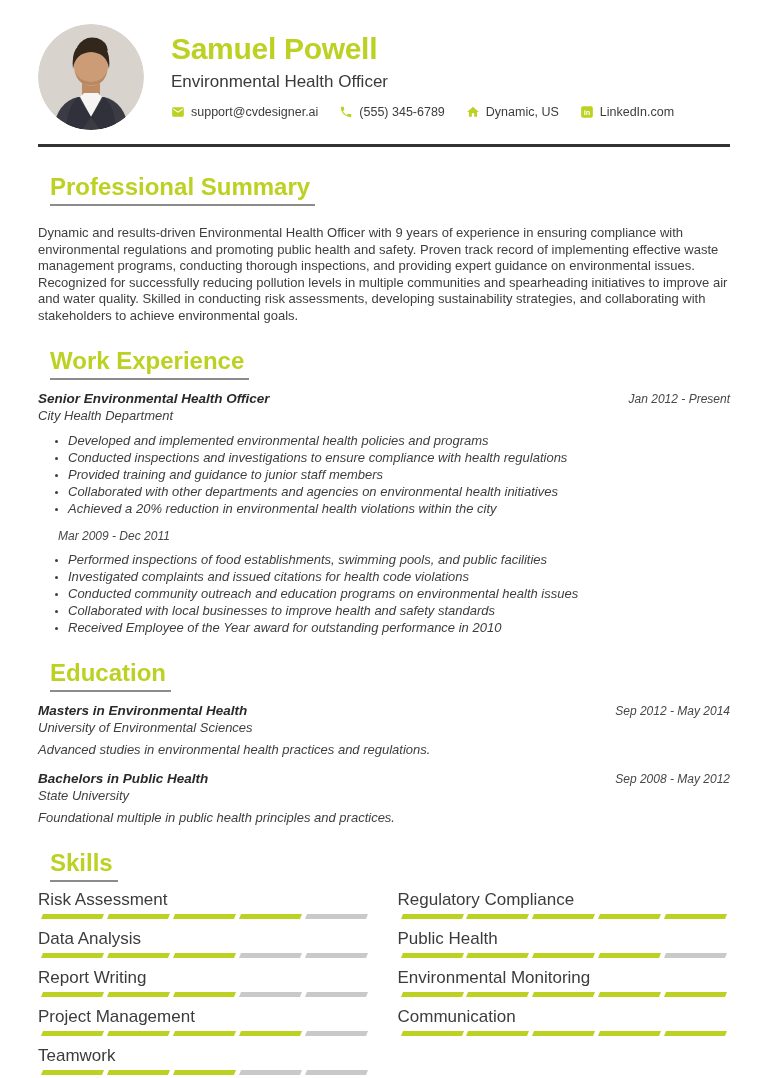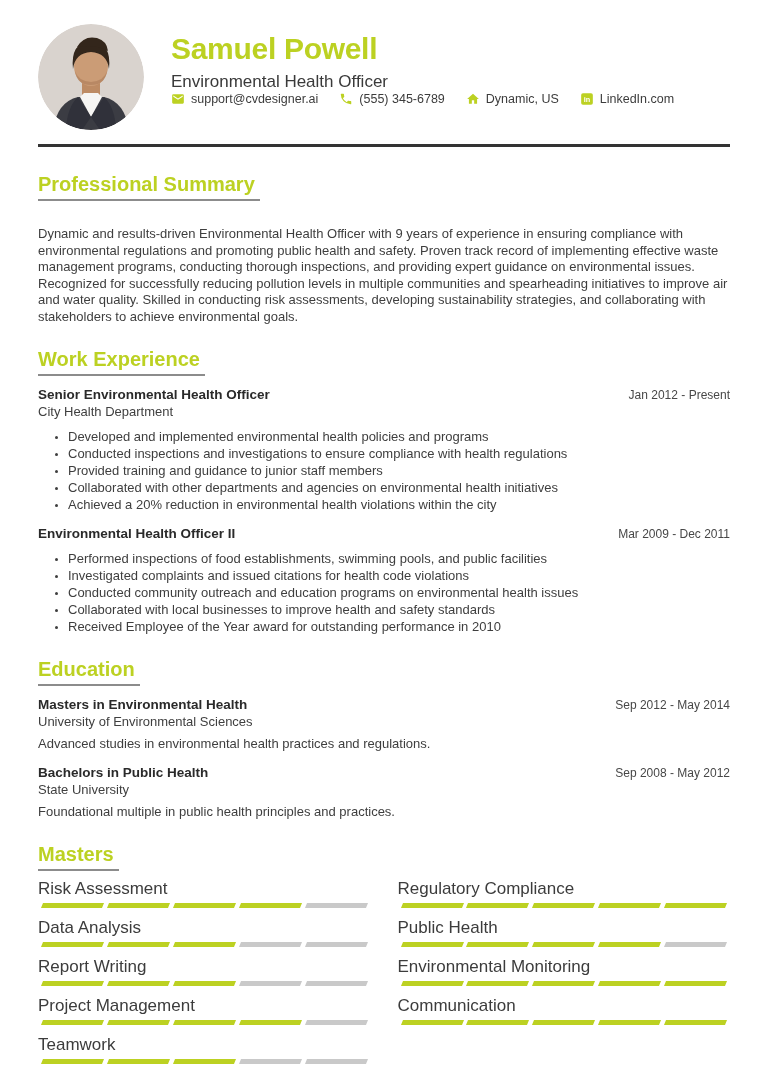--- a/index.html
+++ b/index.html
@@ -23,45 +23,46 @@
   
   .header{display:flex;gap:27px;align-items:flex-start;}
   .avatar{width:106px;height:106px;border-radius:50%;overflow:hidden;flex:0 0 auto;}
   .avatar svg{display:block;width:106px;height:106px;}
   .header-text{padding-top:9px;}
   h1{
     font-size:30px;font-weight:bold;color:var(--accent);
     letter-spacing:-0.3px;line-height:1.05;
   }
   .candidate-title{font-size:17px;color:#3a3a3a;margin-top:7px;}
-  .contact-row{display:flex;gap:21px;align-items:flex-start;flex-wrap:nowrap;}
+  .contact-row{display:flex;gap:21px;margin-top:13px;align-items:flex-start;flex-wrap:nowrap;}
   .contact-item{display:flex;align-items:center;gap:6px;font-size:12.5px;color:#3c3c3c;white-space:nowrap;}
   .contact-icon{display:inline-flex;width:14px;height:14px;}
   .contact-icon svg{width:14px;height:14px;}
 
   .divider{height:3px;background:var(--divider);margin-top:14px;}
 
   
   h2{
     display:inline-block;
-    font-size:20px;font-weight:bold;color:var(--accent);
+    font-size:24px;font-weight:bold;color:var(--accent);
     padding:0 5px 3px 0;
     border-bottom:2px solid var(--underline);
     margin-top:24px;
+    margin-left:12px;
   }
   section h2{margin-top:23px;}
   #summary-section h2{margin-top:26px;}
 
   .summary{
-    margin-top:25px;
+    margin-top:19px;
     font-size:13px;line-height:16.5px;color:var(--text);
   }
 
   
-  .entry{margin-top:10px;}
+  .entry{margin-top:10px;font-style:italic;}
   .entry + .entry{margin-top:12px;}
   .entry-head{display:flex;justify-content:space-between;align-items:baseline;}
   .entry-title{font-size:13.5px;font-weight:bold;color:var(--title-dark);line-height:17px;}
   .entry-dates{font-size:12px;color:#474747;white-space:nowrap;margin-left:20px;}
   .entry-sub{font-size:13px;color:#3f3f3f;margin-top:1px;line-height:16px;}
   .entry ul{margin-top:8px;padding-left:30px;list-style:disc;}
   .entry li{font-size:13px;line-height:17px;color:var(--text);}
   .entry li::marker{color:#3e3e3e;font-size:10px;}
   .degree-desc{font-size:13px;color:var(--text);margin-top:6px;line-height:16px;}
 
@@ -164,21 +165,20 @@
     <ul>
             <li>Developed and implemented environmental health policies and programs</li>
             <li>Conducted inspections and investigations to ensure compliance with health regulations</li>
             <li>Provided training and guidance to junior staff members</li>
             <li>Collaborated with other departments and agencies on environmental health initiatives</li>
             <li>Achieved a 20% reduction in environmental health violations within the city</li>
           </ul>
   </div>
         <div class="entry">
     <div class="entry-head">
-      <span class="entry-title">Environmental Health Officer II</span>
       <span class="entry-dates">Mar 2009 - Dec 2011</span>
     </div>
     <ul>
             <li>Performed inspections of food establishments, swimming pools, and public facilities</li>
             <li>Investigated complaints and issued citations for health code violations</li>
             <li>Conducted community outreach and education programs on environmental health issues</li>
             <li>Collaborated with local businesses to improve health and safety standards</li>
             <li>Received Employee of the Year award for outstanding performance in 2010</li>
           </ul>
   </div>
@@ -201,21 +201,21 @@
       <span class="entry-title">Bachelors in Public Health</span>
       <span class="entry-dates">Sep 2008 - May 2012</span>
     </div>
     <div class="entry-sub">State University</div>
     <div class="degree-desc">Foundational multiple in public health principles and practices.</div>
   </div>
       </div>
   </section>
 
   <section>
-    <h2>Masters</h2>
+    <h2>Skills</h2>
     <div class="skills-grid">
         <div class="skill">
     <div class="skill-label">Risk Assessment</div>
     <div class="skill-bar">
             <span class="seg on"></span>
             <span class="seg on"></span>
             <span class="seg on"></span>
             <span class="seg on"></span>
             <span class="seg off"></span>
           </div>

